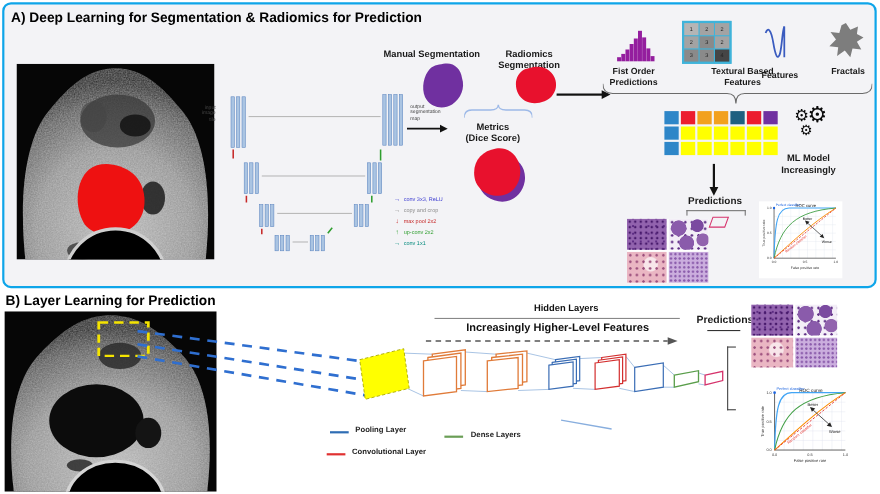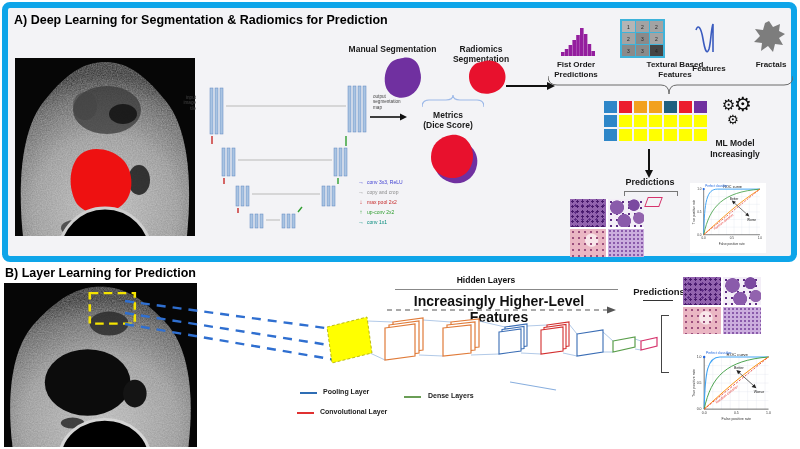--- a/index.html
+++ b/index.html
@@ -1,21 +1,21 @@
 <!DOCTYPE html>
 <html><head>
 <meta charset="utf-8">
 <style>
   *{margin:0;padding:0;box-sizing:border-box}
   html,body{width:800px;height:449px;background:#fff;font-family:"Liberation Sans",sans-serif;overflow:hidden}
   body{position:relative}
   .abs{position:absolute}
-  .lbl{color:#111;text-align:center;line-height:1.15}
+  .lbl{color:#111;text-align:right;line-height:1.15}
   .b600{font-weight:bold}
-  .panel-a{left:2px;top:2px;width:795px;height:260px;background:#f3f3f6;border:6px solid #0ea5e9;border-radius:8px}
+  .panel-a{left:2px;top:2px;width:795px;height:260px;background:#f3f3f6;border:2px solid #0ea5e9;border-radius:8px}
   .ptitle{font-size:12.5px;font-weight:bold;color:#000}
   .tinylbl{font-size:4.6px;color:#444;line-height:1.15;white-space:pre-line}
   .unet-legend{left:357px;top:177px;width:70px}
   .unet-legend .row{display:flex;align-items:center;gap:2px;height:10px}
   .unet-legend .sym{font-size:6px;width:8px;text-align:center}
   .unet-legend .txt{font-size:5px;color:#333}
   .lg0 .sym,.lg0 .txt{color:#3b3bd1}.lg1 .sym,.lg1 .txt{color:#8c8c8c}.lg2 .sym,.lg2 .txt{color:#c62828}.lg3 .sym,.lg3 .txt{color:#2e9e2e}.lg4 .sym,.lg4 .txt{color:#00897b}
   .seg-lbl{font-size:8.5px;font-weight:600;color:#1a1a1a;text-align:center}
   .feat-lbl{font-size:8px;font-weight:600;color:#1a1a1a;text-align:center;line-height:1.25}
   .arrow-r{height:2px;background:#111}
@@ -312,21 +312,21 @@
 <svg class="abs" style="left:123px;top:296px" width="215" height="70" viewBox="0 0 215 70">
   <g stroke="#2f6fd0" stroke-width="2.4" stroke-dasharray="9,7" fill="none">
     <line x1="2" y1="5" x2="210" y2="33"></line>
       <line x1="2" y1="17" x2="212" y2="50"></line>
       <line x1="2" y1="28" x2="213" y2="64"></line>
   </g>
 </svg>
 
 <div class="abs lbl" style="left:428px;top:276px;width:116px;font-size:8.5px;font-weight:600">Hidden Layers</div>
 <div class="abs hline" style="left:395px;top:289px;width:223px"></div>
-<div class="abs lbl b600" style="left:408px;top:293px;width:182px;font-size:14px">Increasingly Higher-Level Features</div>
+<div class="abs lbl b600" style="left:408px;top:293px;width:182px;font-size:10px">Increasingly Higher-Level Features</div>
 <svg class="abs" style="left:387px;top:305px" width="230" height="10" viewBox="0 0 230 10">
   <line x1="0" y1="5" x2="220" y2="5" stroke="#555" stroke-width="1.2" stroke-dasharray="5,4"></line>
   <polygon points="220,1.5 229,5 220,8.5" fill="#555"></polygon>
 </svg>
 
 <svg class="abs" style="left:323px;top:311px" width="340" height="58" viewBox="0 0 340 58">
   <g stroke="#8fb2dc" stroke-width="0.7">
     <line x1="44" y1="10" x2="70" y2="11"></line>
       <line x1="47" y1="42" x2="62" y2="49"></line>
     <line x1="100" y1="9" x2="128" y2="11"></line>

